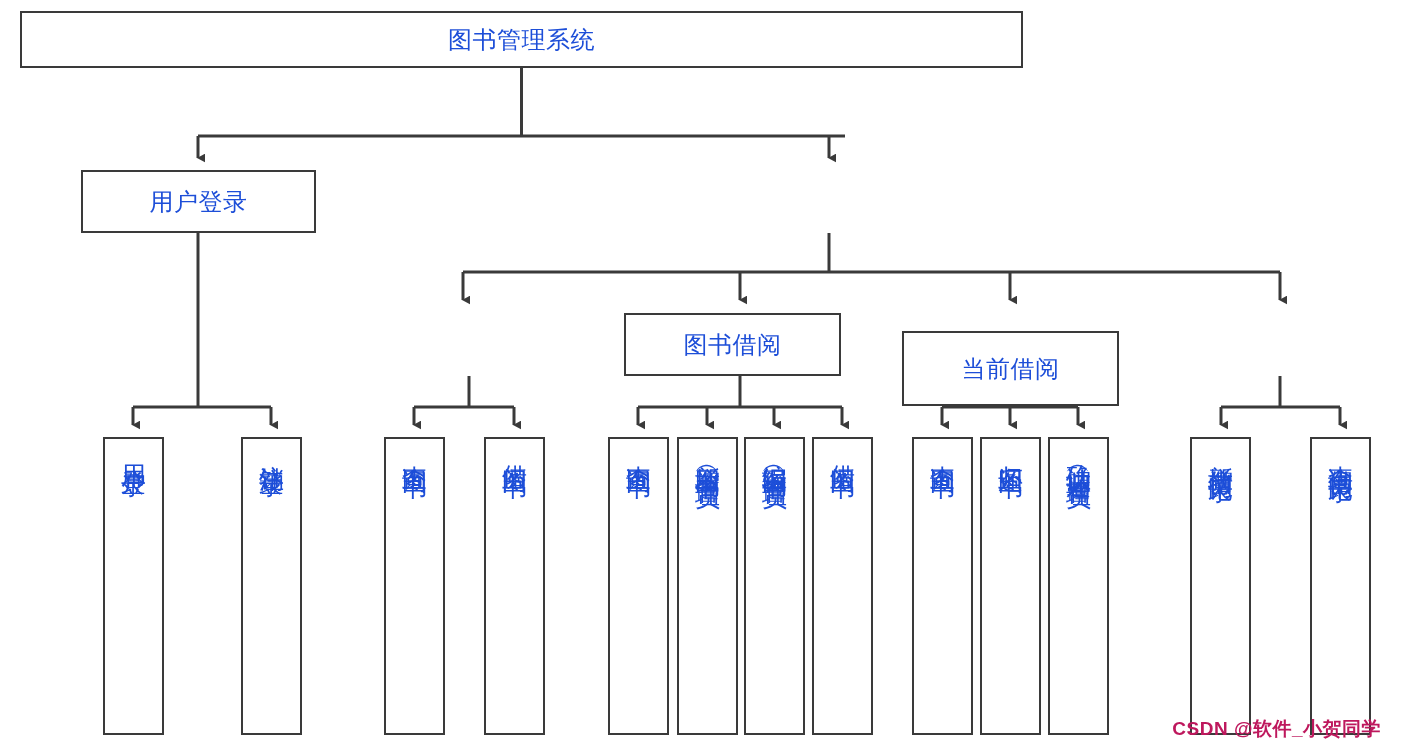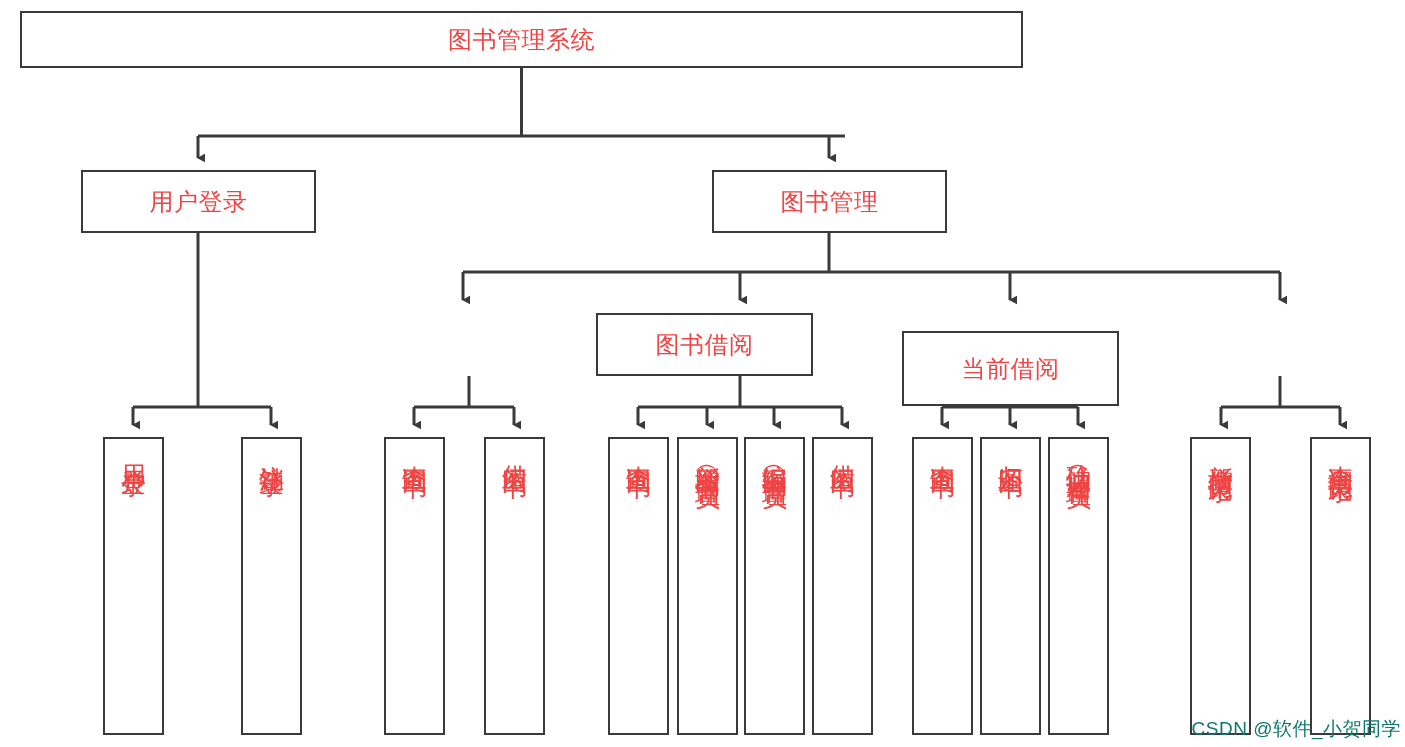--- a/index.html
+++ b/index.html
@@ -25,21 +25,21 @@
     height: 747px;
   }
   .node {
     position: absolute;
     box-sizing: border-box;
     border: 2.5px solid #3a3a3a;
     background: #ffffff;
     display: flex;
     align-items: center;
     justify-content: center;
-    color: #ef4444;
+    color: #1d4ed8;
   }
   .node-label {
     display: block;
     text-align: center;
     line-height: 1.08;
     letter-spacing: 0.5px;
   }
   .horiz .node-label {
     font-size: 24px;
     writing-mode: horizontal-tb;
@@ -51,27 +51,28 @@
   .vert .node-label {
     writing-mode: vertical-rl;
     text-orientation: upright;
     font-size: 25px;
     letter-spacing: 3px;
     line-height: 1.0;
     white-space: nowrap;
   }
   .watermark {
     position: absolute;
-    right: 4px;
+    right: 24px;
     bottom: 5px;
     font-size: 19px;
-    color: #0f766e;
+    color: #be185d;
     letter-spacing: 0.5px;
     white-space: nowrap;
     pointer-events: none;
+    font-weight: bold;
   }
 </style>
 </head>
 <body>
 
 <div id="canvas">
 
   <svg id="edges" viewBox="0 0 1405 747" xmlns="http://www.w3.org/2000/svg">
     <defs>
       <marker id="arrow" markerWidth="10" markerHeight="10" refX="4.5" refY="7.4" orient="auto" markerUnits="userSpaceOnUse">
@@ -122,25 +123,22 @@
     </g>
   </svg>
 
   <div class="node horiz" style="left:20px; top:11px; width:1003px; height:57px;">
     <span class="node-label">图书管理系统</span>
   </div>
 
   <div class="node horiz" style="left:81px; top:170px; width:235px; height:63px;">
     <span class="node-label">用户登录</span>
   </div>
-  <div class="node horiz" style="left:712px; top:170px; width:235px; height:63px;">
-    <span class="node-label">图书管理</span>
-  </div>
 
-  <div class="node horiz" style="left:596px; top:313px; width:217px; height:63px;">
+  <div class="node horiz" style="left:624px; top:313px; width:217px; height:63px;">
     <span class="node-label">图书借阅</span>
   </div>
   <div class="node horiz" style="left:902px; top:331px; width:217px; height:75px;">
     <span class="node-label">当前借阅</span>
   </div>
 
   <div class="node vert" style="left:103px; top:437px; width:61px; height:298px;">
     <span class="node-label">用户登录</span>
   </div>
   <div class="node vert" style="left:241px; top:437px; width:61px; height:298px;">

